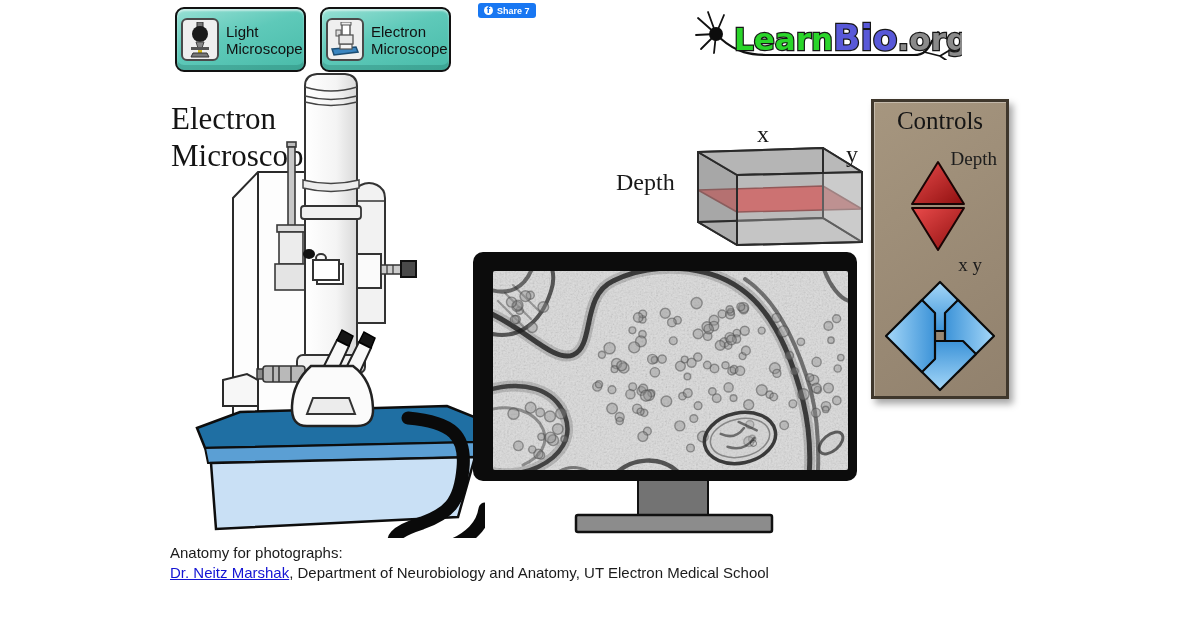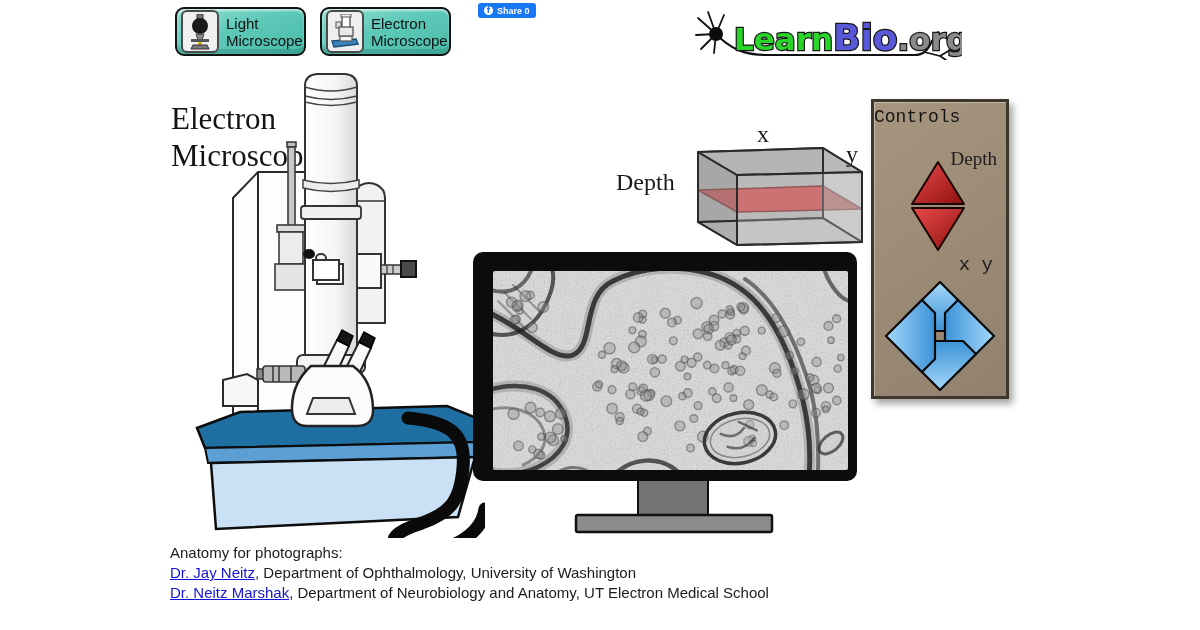--- a/index.html
+++ b/index.html
@@ -1,41 +1,41 @@
 <!DOCTYPE html>
 <html><head>
 <meta charset="utf-8">
 <style>
   html,body{margin:0;padding:0;}
   body{width:1200px;height:630px;background:#fff;font-family:"Liberation Sans",sans-serif;position:relative;overflow:hidden;}
   #stage{position:absolute;inset:0;width:1200px;height:630px;}
   .abs{position:absolute;}
 
   
-  .scope-btn{display:flex;align-items:center;gap:7px;width:131px;height:49px;border:2px solid #121212;border-radius:9px;
+  .scope-btn{display:flex;align-items:center;gap:7px;width:131px;height:65px;border:2px solid #121212;border-radius:9px;
     background:linear-gradient(160deg,#97e0d4 0%,#5ec9b9 45%,#49bba9 100%);
     box-shadow:inset 0 2px 2px rgba(255,255,255,.55), inset 0 -5px 0 rgba(0,60,50,.18);
     padding:0 4px;box-sizing:border-box;cursor:pointer;}
   .icon-box{width:38px;height:43px;background:#efefef;border:2px solid #4a4a4a;border-radius:6px;box-sizing:border-box;
     display:flex;align-items:center;justify-content:center;flex:0 0 auto;}
   .scope-label{font-size:15px;line-height:17px;color:#111;}
 
   
   .fb-share{display:flex;align-items:center;gap:4px;height:15px;padding:0 6px;background:#1877f2;border-radius:3px;
     color:#fff;font-size:9px;font-weight:bold;cursor:pointer;}
   .fb-circle{width:9px;height:9px;border-radius:50%;background:#fff;color:#1877f2;font-size:8px;font-weight:bold;
     display:flex;align-items:center;justify-content:center;line-height:9px;font-family:"DejaVu Sans",sans-serif;}
 
   
   .page-heading{font-family:"Liberation Serif",serif;font-size:31px;line-height:37px;color:#141414;}
 
   
   .controls-panel{left:871px;top:99px;width:138px;height:300px;background:linear-gradient(145deg,#a6967f,#91816d);
     border:3px solid #3f372c;box-sizing:border-box;box-shadow:inset 1px 1px 0 rgba(255,255,255,.35), 4px 5px 7px rgba(0,0,0,.35);}
-  .controls-title{font-family:Liberation Mono, monospace;font-size:18px;color:#151515;margin-top:5px;}
+  .controls-title{font-family:Liberation Serif, serif;font-size:25px;color:#151515;text-align:center;margin-top:5px;}
   .ctl-label{position:absolute;font-family:"Liberation Serif",serif;font-size:19px;color:#1c1c1c;}
   .ctl-svg{position:absolute;cursor:pointer;}
 
   
   .credits{left:170px;top:543px;font-size:15px;line-height:20px;color:#1b1b1b;}
   .credits a{color:#1414d4;text-decoration:underline;cursor:pointer;}
 </style>
 </head>
 <body>
 
@@ -70,21 +70,21 @@
       </svg>
     </span>
     <span class="scope-label">
       <span>Electron</span><br>
       <span>Microscope</span>
     </span>
   </div>
 
   <div class="abs fb-share" style="left:478px;top:3px;">
     <span class="fb-circle">f</span>
-    <span>Share 0</span>
+    <span>Share 7</span>
   </div>
 
   <svg class="abs" style="left:692px;top:8px;" width="270" height="52" viewBox="0 0 270 52">
     <g stroke="#111" fill="none" stroke-width="1.8" stroke-linecap="round">
       <line x1="24" y1="26" x2="6" y2="10"></line>
       <line x1="24" y1="26" x2="16" y2="4"></line>
       <line x1="24" y1="26" x2="32" y2="7"></line>
       <line x1="24" y1="26" x2="4" y2="27"></line>
       <line x1="24" y1="26" x2="9" y2="41"></line>
       <line x1="24" y1="26" x2="22" y2="45"></line>
@@ -399,38 +399,35 @@
     <svg class="ctl-svg" style="left:36px;top:58px;" width="56" height="92" viewBox="0 0 56 92">
       <defs>
         <linearGradient id="redGrad" x1="0" y1="0" x2="1" y2="1">
           <stop offset="0" stop-color="#ea4b4b"></stop>
             <stop offset="1" stop-color="#8e0f0f"></stop>
         </linearGradient>
       </defs>
       <polygon points="28,2 54,44 2,44" fill="url(#redGrad)" stroke="#1a0505" stroke-width="2" stroke-linejoin="round"></polygon>
       <polygon points="2,48 54,48 28,90" fill="url(#redGrad)" stroke="#1a0505" stroke-width="2" stroke-linejoin="round"></polygon>
     </svg>
-    <div class="ctl-label" style="right:13px;top:152px;font-family:Liberation Mono, monospace;">x y</div>
+    <div class="ctl-label" style="right:24px;top:152px;">x y</div>
     <svg class="ctl-svg" style="left:8px;top:176px;" width="116" height="116" viewBox="0 0 116 116">
       <defs>
         <linearGradient id="bluGrad" x1="0" y1="0" x2="0" y2="1">
           <stop offset="0" stop-color="#a5d7f8"></stop>
             <stop offset="1" stop-color="#3c93d8"></stop>
         </linearGradient>
       </defs>
       <polygon points="58,4 94,40 81,53 35,53 22,40" fill="url(#bluGrad)" stroke="#0a0a0a" stroke-width="2.2" stroke-linejoin="round"></polygon>
       <polygon points="58,4 94,40 81,53 35,53 22,40" transform="rotate(90 58 58)" fill="url(#bluGrad)" stroke="#0a0a0a" stroke-width="2.2" stroke-linejoin="round"></polygon>
       <polygon points="58,4 94,40 81,53 35,53 22,40" transform="rotate(180 58 58)" fill="url(#bluGrad)" stroke="#0a0a0a" stroke-width="2.2" stroke-linejoin="round"></polygon>
       <polygon points="58,4 94,40 81,53 35,53 22,40" transform="rotate(270 58 58)" fill="url(#bluGrad)" stroke="#0a0a0a" stroke-width="2.2" stroke-linejoin="round"></polygon>
     </svg>
   </div>
 
   <div class="abs credits">
     <div>Anatomy for photographs:</div>
     <div>
-      <a href="#">Dr. Jay Neitz</a><span>, Department of Ophthalmology, University of Washington</span>
-    </div>
-    <div>
       <a href="#">Dr. Neitz Marshak</a><span>, Department of Neurobiology and Anatomy, UT Electron Medical School</span>
     </div>
   </div>
 
 </div>
 
 </body></html>

